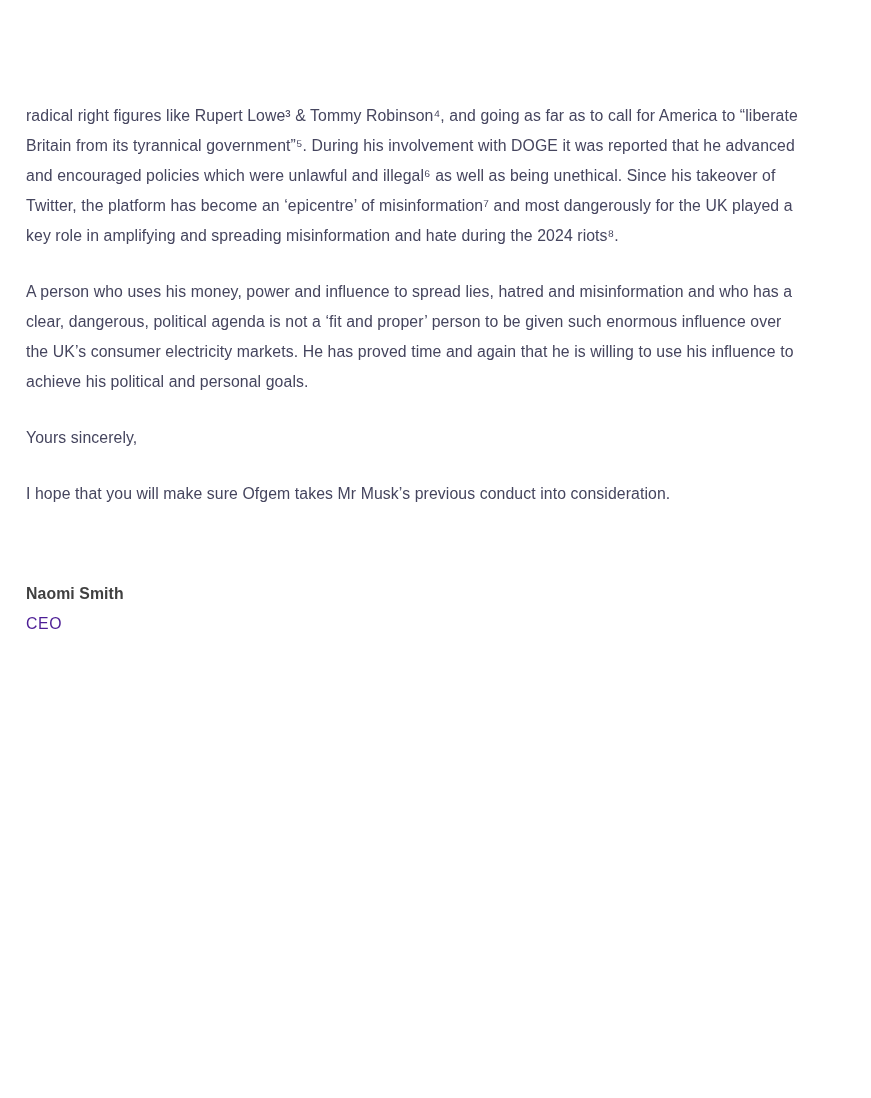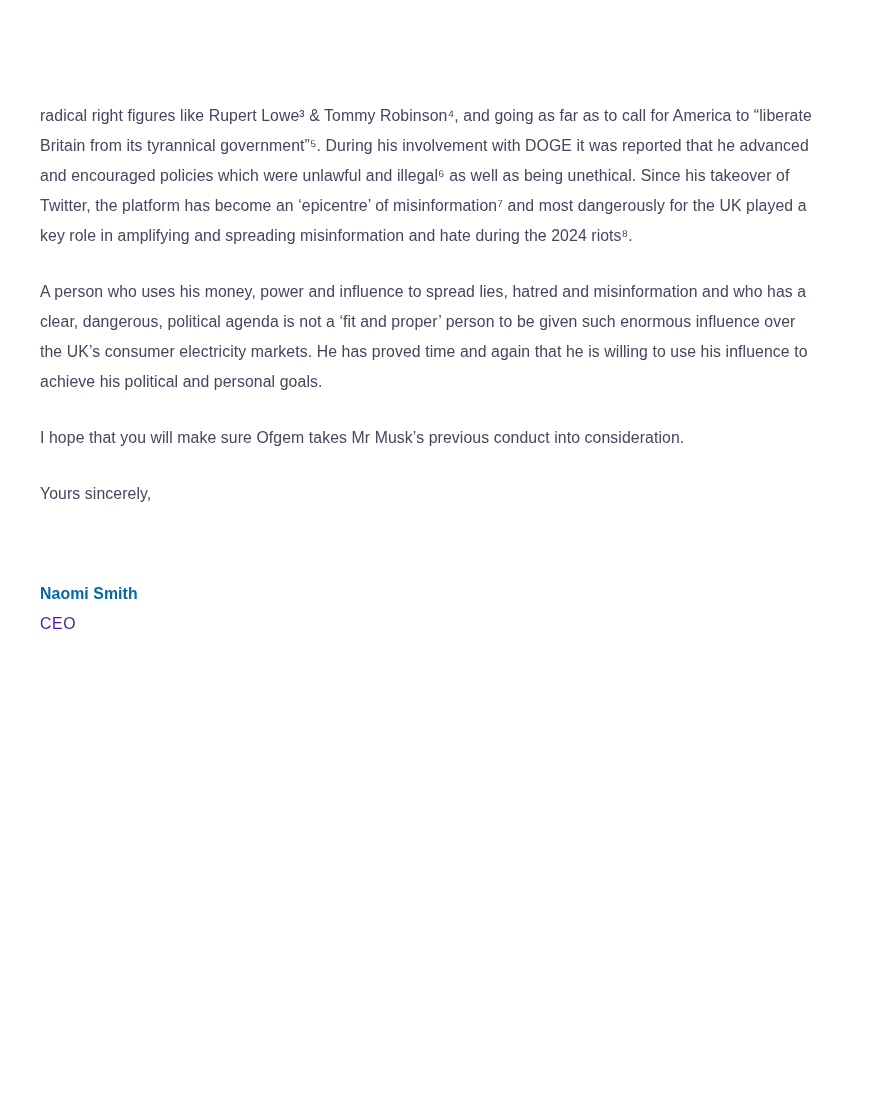--- a/index.html
+++ b/index.html
@@ -6,40 +6,40 @@
     margin: 0;
     padding: 0;
     background: #ffffff;
   }
   .page {
     position: relative;
     width: 871px;
     height: 1098px;
     box-sizing: border-box;
     background: #ffffff;
-    padding: 101px 25px 0 40px;
+    padding: 101px 25px 0 26px;
     font-family: "Liberation Sans", "DejaVu Sans", sans-serif;
     overflow: hidden;
   }
   .para {
     margin: 0 0 26px 0;
     font-size: 15.8px;
     line-height: 30px;
     letter-spacing: 0.1px;
     color: #45455e;
     white-space: pre-line; 
   }
   .signature {
     margin-top: 70px;
   }
   .signature-name {
     font-size: 15.8px;
     line-height: 30px;
     font-weight: 700;
-    color: #0369a1;
+    color: #404040;
     letter-spacing: 0.1px;
   }
   .signature-title {
     font-size: 15.8px;
     line-height: 30px;
     color: #4c1d95;
     letter-spacing: 0.6px;
   }
 </style>
 </head>
@@ -51,22 +51,22 @@
 Britain from its tyrannical government”⁵. During his involvement with DOGE it was reported that he advanced
 and encouraged policies which were unlawful and illegal⁶ as well as being unethical. Since his takeover of
 Twitter, the platform has become an ‘epicentre’ of misinformation⁷ and most dangerously for the UK played a
 key role in amplifying and spreading misinformation and hate during the 2024 riots⁸.</p>
 
   <p class="para">A person who uses his money, power and influence to spread lies, hatred and misinformation and who has a
 clear, dangerous, political agenda is not a ‘fit and proper’ person to be given such enormous influence over
 the UK’s consumer electricity markets. He has proved time and again that he is willing to use his influence to
 achieve his political and personal goals.</p>
 
+  <p class="para">Yours sincerely,</p>
+
   <p class="para">I hope that you will make sure Ofgem takes Mr Musk’s previous conduct into consideration.</p>
-
-  <p class="para">Yours sincerely,</p>
 
   <div class="signature">
     <div class="signature-name">Naomi Smith</div>
     <div class="signature-title">CEO</div>
   </div>
 
 </div>
 
 </body></html>

